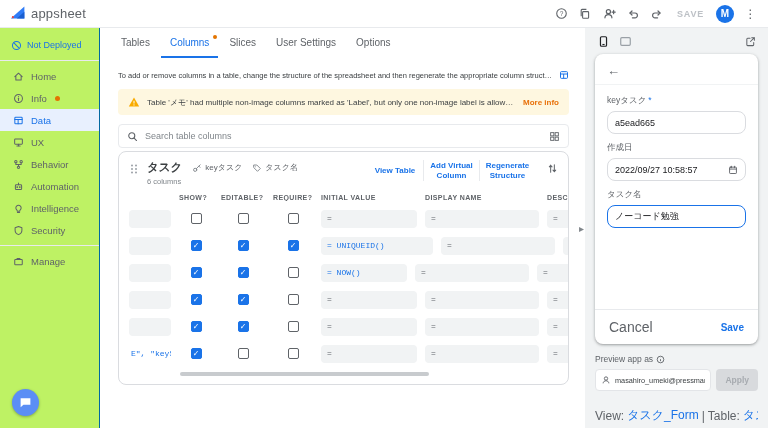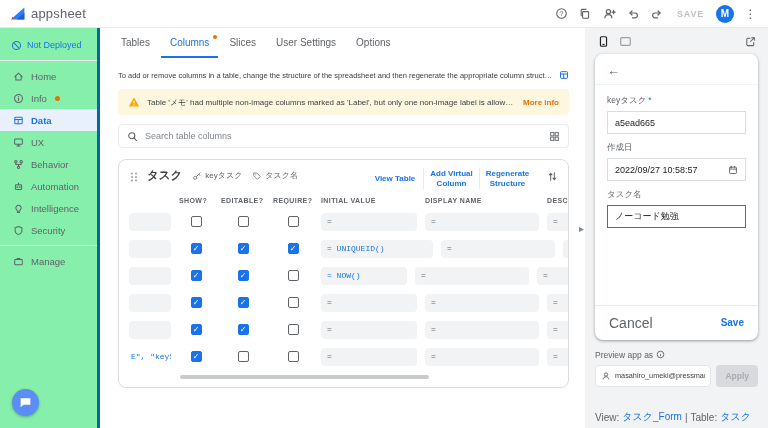--- a/index.html
+++ b/index.html
@@ -3,59 +3,59 @@
 <meta charset="utf-8">
 <style>
   *{box-sizing:border-box;margin:0;padding:0}
   html,body{width:768px;height:428px;overflow:hidden;background:#fff;
     font-family:"Liberation Sans","DejaVu Sans",sans-serif;color:#3c4043}
   .screen{width:768px;height:428px;display:flex;flex-direction:column;position:relative}
 
   
   .topbar{height:28px;min-height:28px;display:flex;align-items:center;justify-content:space-between;
     padding:0 10px;border-bottom:1px solid #e8eaed;background:#fff;z-index:6}
-  .logo{display:flex;align-items:center;gap:6px;cursor:pointer}
+  .logo{display:flex;align-items:flex-start;gap:6px;cursor:pointer}
   .logo-text{font-size:13px;color:#5f6368;font-weight:500;letter-spacing:.2px}
   .topbar-right{display:flex;align-items:center;gap:9px}
   .tb-icon{width:15px;height:15px;color:#5f6368;display:flex;align-items:center;justify-content:center;
     font-size:12px;cursor:pointer}
   .save-btn{font-size:9px;font-weight:700;color:#bdc1c6;letter-spacing:.8px;margin:0 3px;cursor:default}
   .avatar{width:18px;height:18px;border-radius:50%;background:#1a73e8;color:#fff;font-size:10px;
     font-weight:700;display:flex;align-items:center;justify-content:center;cursor:pointer}
 
   
   .app-body{flex:1;display:flex;min-height:0;position:relative}
 
   
-  .sidebar{width:100px;min-width:100px;border-right:3px solid #0369a1;padding-top:6px;background:#86efac}
+  .sidebar{width:100px;min-width:100px;border-right:1px solid #0369a1;padding-top:6px;background:#bef264}
   .deploy{display:flex;align-items:center;gap:5px;color:#1a73e8;font-size:9px;font-weight:500;
     padding:5px 10px;cursor:pointer}
   .side-divider{height:1px;background:#e8eaed;margin:4px 0}
   .side-item{display:flex;align-items:center;gap:7px;padding:5px 12px;font-size:9.5px;color:#5f6368;cursor:pointer}
-  .side-item.active{color:#1a73e8;background:#e8f0fe;font-weight:700}
+  .side-item.active{color:#1a73e8;background:#e8f0fe;font-weight:400}
   .si-icon{width:12px;height:12px;display:flex;align-items:center;justify-content:center}
   .dot-badge{width:5px;height:5px;border-radius:50%;background:#e37400;margin-left:1px}
 
   
   .main{flex:1;display:flex;flex-direction:column;min-width:0;background:#fff;position:relative}
   .tab-bar{display:flex;gap:2px;padding:0 12px;height:30px;min-height:30px;align-items:stretch}
   .tab{padding:9px 9px 6px;font-size:10px;color:#5f6368;font-weight:500;position:relative;cursor:pointer}
   .tab.active{color:#1a73e8;border-bottom:2px solid #1a73e8}
   .tab .dot{position:absolute;top:7px;right:1px;width:4px;height:4px;background:#e37400;border-radius:50%}
   .content{flex:1;overflow:hidden;padding:12px 16px 0 18px;display:flex;flex-direction:column}
 
   .instruction{font-size:7.5px;color:#3c4043;display:flex;align-items:center;gap:4px;white-space:nowrap;
     overflow:hidden;margin-bottom:9px}
   .instruction .txt{overflow:hidden;text-overflow:ellipsis}
   .warning{background:#fef7e0;border-radius:4px;padding:7px 10px;font-size:8px;color:#3c4043;
     display:flex;align-items:center;gap:7px;margin-bottom:9px}
   .warning-text{flex:1;white-space:nowrap;overflow:hidden;text-overflow:ellipsis}
   .warning .more{color:#e8710a;font-weight:600;white-space:nowrap;cursor:pointer}
   .searchbar{display:flex;align-items:center;gap:7px;border:1px solid #e8eaed;border-radius:4px;height:24px;
-    min-height:24px;padding:0 8px;color:#5f6368;margin-bottom:11px;cursor:text}
+    min-height:24px;padding:0 8px;color:#5f6368;margin-bottom:3px;cursor:text}
   .search-ph{font-size:9px;color:#80868b;flex:1}
 
   
   .table-card{border:1px solid #dadce0;border-radius:8px;overflow:hidden;background:#fff}
   .card-head{display:flex;align-items:flex-start;padding:8px 10px 4px;gap:8px}
   .drag-icon{color:#9aa0a6;display:flex;margin-top:3px;cursor:grab}
   .title-wrap{display:flex;flex-direction:column;gap:2px;min-width:0;flex:1}
   .title-row{display:flex;align-items:center;gap:10px}
   .card-title{font-size:11.5px;font-weight:700;color:#3c4043}
   .chip{display:flex;align-items:center;gap:3px;font-size:8px;color:#5f6368}
@@ -102,38 +102,38 @@
   .dev-spacer{flex:1}
   .open-new{color:#5f6368;display:flex;cursor:pointer}
 
   .form-card{background:#fff;border-radius:8px;box-shadow:0 1px 2px rgba(60,64,67,.3),0 1px 3px 1px rgba(60,64,67,.15);
     padding:7px 12px 0;display:flex;flex-direction:column;height:297px}
   .form-head{padding-bottom:5px;margin:0 -12px 2px;padding-left:12px;border-bottom:1px solid #f1f3f4}
   .back-arrow{font-size:13px;color:#5f6368;cursor:pointer;line-height:1}
   .ffield{display:flex;flex-direction:column}
   .flabel{font-size:8.5px;color:#5f6368;margin:8px 0 4px;display:flex;gap:2px}
   .req{color:#1a73e8}
-  .finput{height:23px;border:1px solid #dadce0;border-radius:0;padding:0 7px;display:flex;
+  .finput{height:23px;border:1px solid #dadce0;border-radius:8px;padding:0 7px;display:flex;
     align-items:center;justify-content:space-between;font-size:9px;color:#202124;cursor:text;background:#fff}
   .finput.focused{border:1.5px solid #1a73e8}
   .finput .ficon{color:#5f6368;display:flex}
   .form-spacer{flex:1}
   .form-footer{margin:0 -12px;border-top:1px solid #e8eaed;padding:9px 14px;display:flex;
     justify-content:space-between;align-items:center}
   .btn-cancel{font-size:14px;font-weight:500;color:#5f6368;cursor:pointer}
   .btn-save{font-size:10px;font-weight:700;color:#1a73e8;cursor:pointer}
 
   .preview-as{margin-top:10px;font-size:8.5px;color:#5f6368;display:flex;align-items:center;gap:3px}
   .email-row{margin-top:5px;display:flex;gap:5px;align-items:center}
   .email-box{flex:1;background:#fff;border:1px solid #e3e5e8;border-radius:4px;height:22px;display:flex;
     align-items:center;gap:4px;padding:0 5px;min-width:0;cursor:text}
   .email-text{font-size:7.3px;color:#3c4043;white-space:nowrap;overflow:hidden}
   .apply-btn{height:22px;border:none;border-radius:4px;background:#d8dadd;color:#a7abb0;font-size:8.5px;
     font-weight:600;padding:0 9px;cursor:default;font-family:inherit}
-  .view-footer{margin-top:24px;font-size:10px;color:#5f6368;display:flex;gap:3px;align-items:center;
+  .view-footer{margin-top:16px;font-size:12px;color:#5f6368;display:flex;gap:3px;align-items:center;
     white-space:nowrap;overflow:hidden}
   .view-footer .lnk{color:#1a73e8;cursor:pointer}
 
   .chat-fab{position:absolute;left:12px;top:389px;width:27px;height:27px;border-radius:50%;
     background:#5b8ef5;display:flex;align-items:center;justify-content:center;cursor:pointer;
     box-shadow:0 1px 3px rgba(0,0,0,.3);z-index:9}
 </style>
 </head>
 <body>
 
@@ -367,20 +367,21 @@
                   <span>keyタスク</span>
                 </span>
                 <span class="chip">
                   <svg width="10" height="10" viewBox="0 0 12 12" fill="none" stroke="currentColor" stroke-width="1.1" stroke-linejoin="round">
                       <path d="M2 2.4 h3.8 l4.2 4.2 -3.4 3.4 -4.6 -4.6 Z"></path>
                       <circle cx="4" cy="4.4" r="0.6" fill="currentColor" stroke="none"></circle>
                     </svg>
                   <span>タスク名</span>
                 </span>
               </div>
+              <div class="subtitle">6 columns</div>
             </div>
             <div class="card-actions">
                 <button class="card-action">View Table</button>
                 <button class="card-action">Add Virtual Column</button>
                 <button class="card-action">Regenerate Structure</button>
               </div>
             <span class="sort-icon">
               <svg width="11" height="11" viewBox="0 0 12 12" fill="none" stroke="currentColor" stroke-width="1.1" stroke-linecap="round" stroke-linejoin="round">
                   <path d="M4 10 V2.5 M4 2.5 L2.5 4.2 M4 2.5 L5.5 4.2"></path>
                   <path d="M8 2 V9.5 M8 9.5 L6.5 7.8 M8 9.5 L9.5 7.8"></path>

